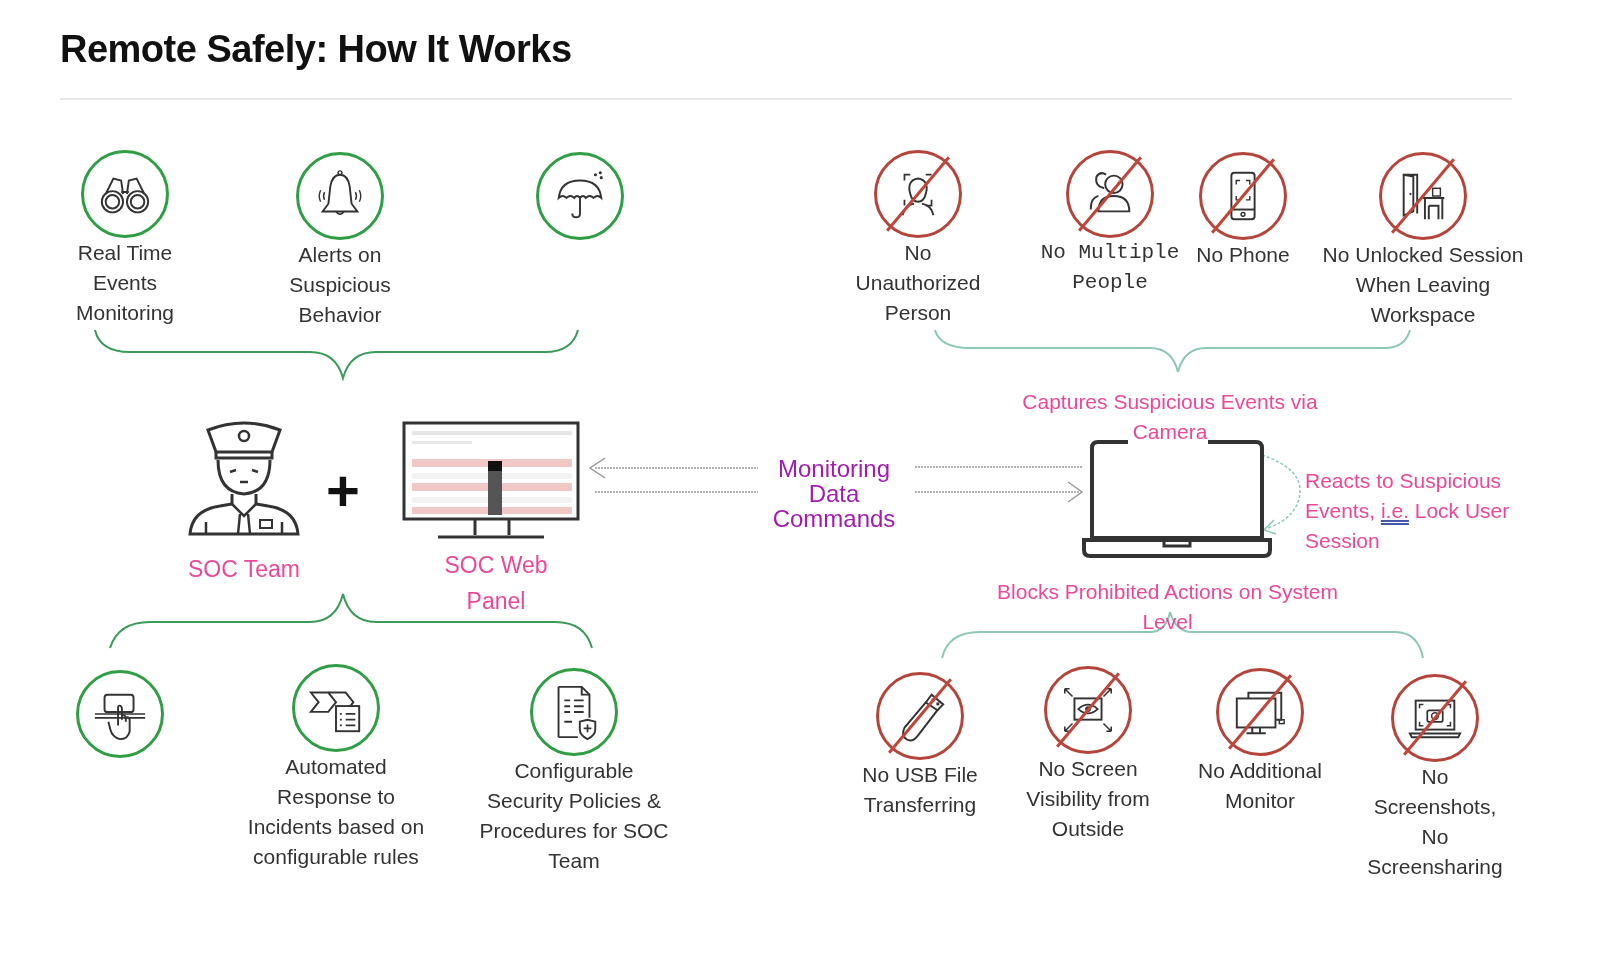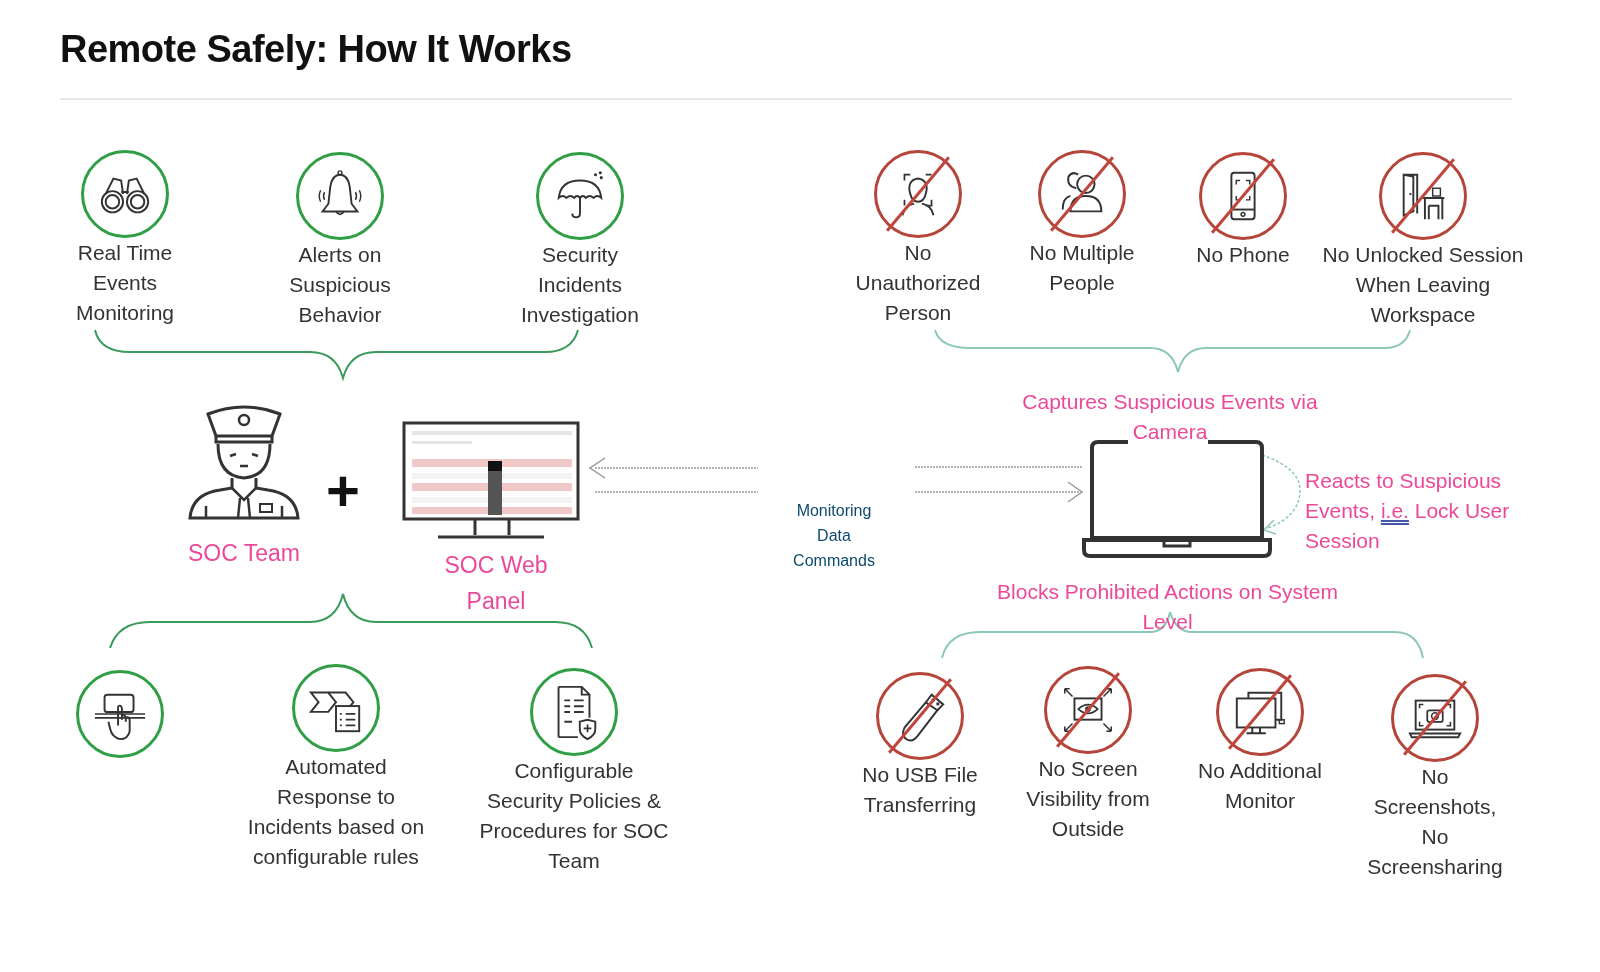--- a/index.html
+++ b/index.html
@@ -72,36 +72,35 @@
 <div class="item" style="left:485px; top:152px;">
   <div class="icon-circle green">
     <svg viewBox="0 0 60 60">
       <path d="M8 32 Q10 14 30 14 Q50 14 52 32 Q48 28 44 32 Q40 28 36 32 Q33 28 30 32 Q27 28 24 32 Q20 28 16 32 Q12 28 8 32 Z" fill="none" stroke="#333" stroke-width="2"></path>
       <path d="M30 32 L30 48 Q30 52 26 52 Q22 52 22 48" fill="none" stroke="#333" stroke-width="2"></path>
       <circle cx="46" cy="8" r="1.6" fill="#333"></circle>
         <circle cx="51" cy="6" r="1.6" fill="#333"></circle>
         <circle cx="52" cy="11" r="1.6" fill="#333"></circle>
     </svg>
   </div>
-  <div class="label" style="width:130px;margin-left:30px;">Security Incidents Investigation</div>
 </div>
 
 <div class="item" style="left:823px; top:150px;">
   <div class="icon-circle red">
     <svg viewBox="0 0 60 60">
       <path d="M22 30 Q18 16 30 14 Q42 16 38 30 Q36 38 30 38 Q24 38 22 30 Z" fill="none" stroke="#333" stroke-width="2"></path>
       <path d="M14 52 Q16 42 26 40 M46 52 Q44 42 34 40" fill="none" stroke="#333" stroke-width="2"></path>
       <path d="M16 16 L16 10 L22 10 M44 10 L38 10 M44 36 L44 42 L38 42 M16 36 L16 42" fill="none" stroke="#333" stroke-width="1.8"></path>
     </svg>
     <div class="slash"></div>
   </div>
   <div class="label" style="width:140px;margin-left:25px;">No Unauthorized Person</div>
 </div>
 
-<div class="item" style="left:987px; top:150px;">
+<div class="item" style="left:1015px; top:150px;font-family:Liberation Mono, monospace;">
   <div class="icon-circle red">
     <svg viewBox="0 0 60 60">
       <circle cx="34" cy="20" r="9" fill="none" stroke="#333" stroke-width="2"></circle>
       <path d="M18 48 Q18 32 34 32 Q50 32 50 48 Z" fill="none" stroke="#333" stroke-width="2"></path>
       <path d="M24 24 Q14 22 16 12 Q20 6 26 10 M10 46 Q10 34 18 32" fill="none" stroke="#333" stroke-width="2"></path>
     </svg>
     <div class="slash"></div>
   </div>
   <div class="label" style="width:140px;margin-left:25px;">No Multiple People</div>
 </div>
@@ -125,21 +124,21 @@
       <path d="M10 8 L24 8 L24 48 M10 8 L10 50 L20 46 L20 10 Z" fill="none" stroke="#333" stroke-width="2"></path>
       <circle cx="17" cy="28" r="1.2" fill="#333"></circle>
       <path d="M30 32 L52 32 M32 32 L32 54 M50 32 L50 54 M36 40 L46 40 L46 54 M36 40 L36 54" fill="none" stroke="#333" stroke-width="2"></path>
       <rect x="40" y="22" width="8" height="8" fill="none" stroke="#333" stroke-width="1.5"></rect>
     </svg>
     <div class="slash"></div>
   </div>
   <div class="label" style="width:210px;">No Unlocked Session When Leaving Workspace</div>
 </div>
 
-<div class="abs" style="left:186px; top:402px; width:116px;">
+<div class="abs" style="left:186px; top:418px; width:116px;">
   <svg viewBox="0 0 116 120" width="116" height="120">
     <path d="M22 12 Q58 -2 94 12 L86 34 L30 34 Z" fill="none" stroke="#333" stroke-width="3"></path>
     <circle cx="58" cy="18" r="5" fill="none" stroke="#333" stroke-width="2.5"></circle>
     <path d="M30 34 L30 40 L86 40 L86 34" fill="none" stroke="#333" stroke-width="3"></path>
     <path d="M32 42 Q32 74 58 76 Q84 74 84 42" fill="none" stroke="#333" stroke-width="3"></path>
     <path d="M44 54 L50 52 M66 52 L72 54" stroke="#333" stroke-width="2.5"></path>
     <line x1="54" y1="64" x2="62" y2="64" stroke="#333" stroke-width="2.5"></line>
     <path d="M46 76 L46 86 L34 88 Q6 92 4 116 L112 116 Q110 92 82 88 L70 86 L70 76" fill="none" stroke="#333" stroke-width="3"></path>
     <path d="M46 86 L58 98 L70 86 M54 96 L52 116 M62 96 L64 116" fill="none" stroke="#333" stroke-width="2.5"></path>
     <rect x="74" y="102" width="12" height="8" fill="none" stroke="#333" stroke-width="2"></rect>
@@ -161,21 +160,21 @@
     <rect x="10" y="76" width="160" height="6" fill="#f3f3f3"></rect>
     <rect x="10" y="86" width="160" height="7" fill="#f0c8c8"></rect>
     <rect x="86" y="40" width="14" height="54" fill="#555"></rect>
     <rect x="86" y="40" width="14" height="10" fill="#111"></rect>
     <path d="M73 98 L73 114 M107 98 L107 114" stroke="#333" stroke-width="3"></path>
     <line x1="36" y1="116" x2="142" y2="116" stroke="#333" stroke-width="3"></line>
   </svg>
   <div class="txt center" style="font-size:23px; line-height:36px; margin-top:2px; width:120px; margin-left:34px;">SOC  Web Panel</div>
 </div>
 
-<div class="abs center" style="left:770px; top:456px; width:128px; font-size:16px; line-height:25px; color:#0c4a6e;margin-top:42px;">
+<div class="abs center" style="left:770px; top:456px; width:128px; font-size:24px; line-height:25px; color:#a21caf;">
   <div>Monitoring</div>
   <div>Data</div>
   <div>Commands</div>
 </div>
 
 <div class="abs center txt" style="left:1000px; top:387px; width:340px;">Captures Suspicious Events via Camera</div>
 <div class="abs" style="left:1082px; top:438px; width:190px; height:120px;">
   <svg viewBox="0 0 190 120" width="190" height="120">
     <path d="M46 4 L16 4 Q10 4 10 10 L10 100 L180 100 L180 10 Q180 4 174 4 L126 4" fill="none" stroke="#333" stroke-width="4"></path>
     <path d="M2 102 L188 102 L188 112 Q188 118 182 118 L8 118 Q2 118 2 112 Z" fill="none" stroke="#333" stroke-width="4"></path>

